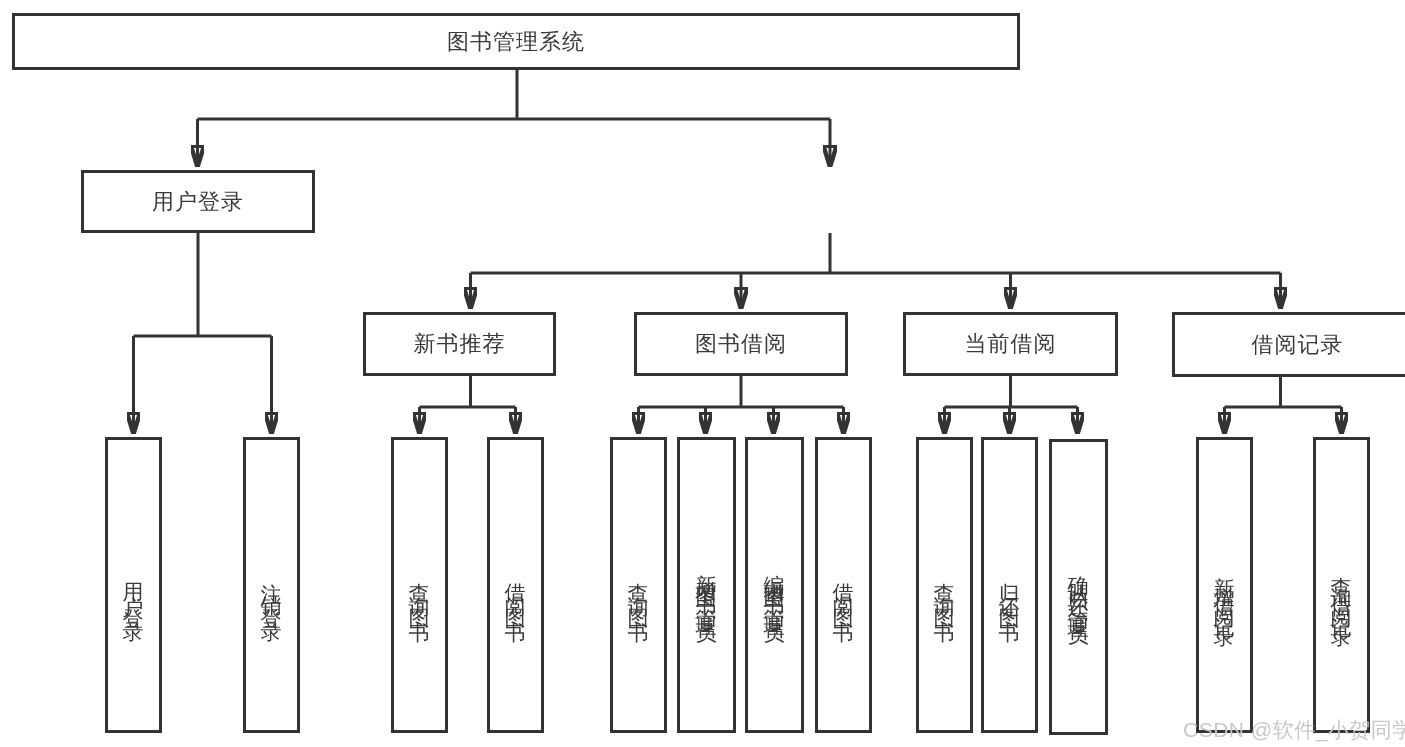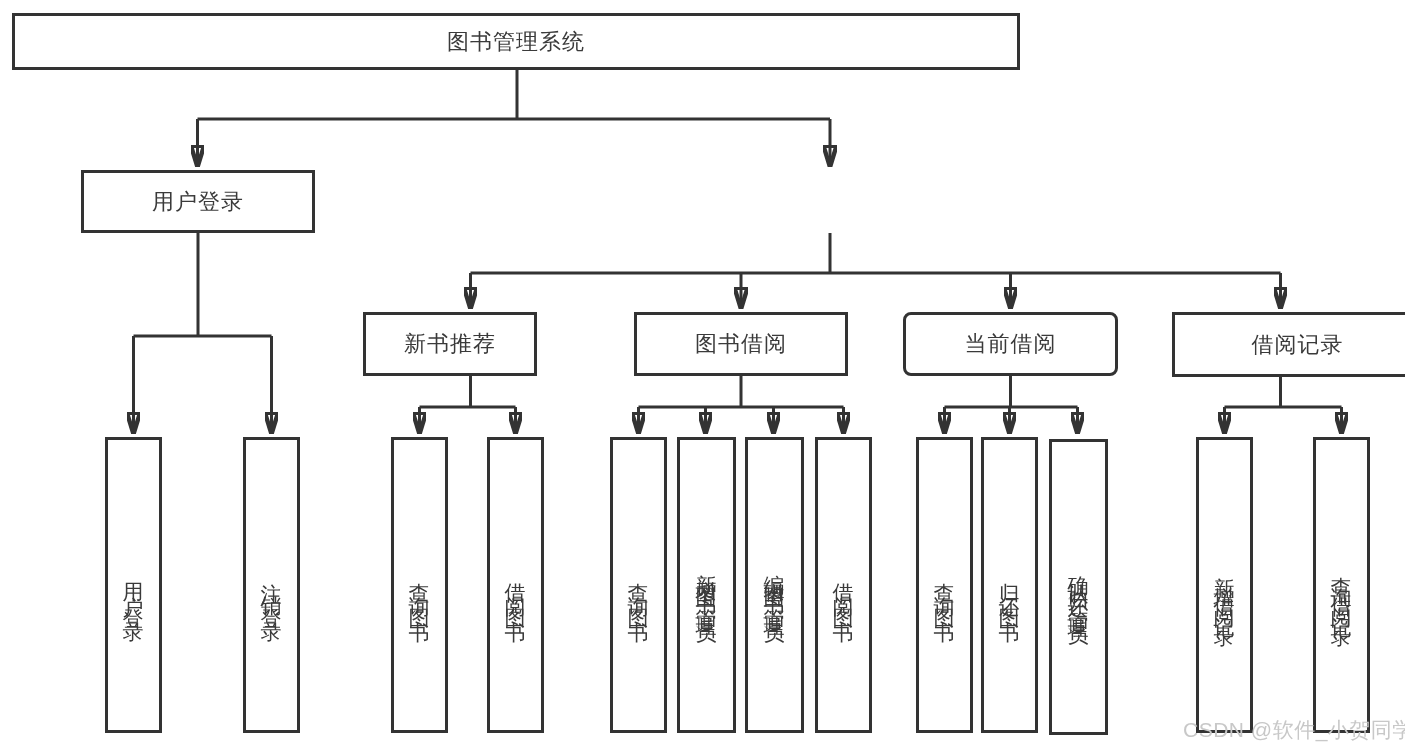--- a/index.html
+++ b/index.html
@@ -100,27 +100,27 @@
   </svg>
 
   <div class="node root h" style="left:12px; top:13px; width:1008px; height:57px;">
     <span>图书管理系统</span>
   </div>
 
   <div class="node h" style="left:81px; top:170px; width:234px; height:63px;">
     <span>用户登录</span>
   </div>
 
-  <div class="node h" style="left:363px; top:312px; width:174px; height:64px;">
+  <div class="node h" style="left:363px; top:312px; width:193px; height:64px;">
     <span>新书推荐</span>
   </div>
   <div class="node h" style="left:634px; top:312px; width:214px; height:64px;text-align:right;">
     <span>图书借阅</span>
   </div>
-  <div class="node h" style="left:903px; top:312px; width:215px; height:64px;border-radius:8px;">
+  <div class="node h" style="left:903px; top:312px; width:215px; height:64px;">
     <span>当前借阅</span>
   </div>
   <div class="node h" style="left:1172px; top:312px; width:251px; height:65px;">
     <span>借阅记录</span>
   </div>
 
   <div class="node v loose" style="left:105px; top:437px; width:57px; height:296px;">
     <span>用户登录</span>
   </div>
   <div class="node v loose" style="left:243px; top:437px; width:57px; height:296px;">

